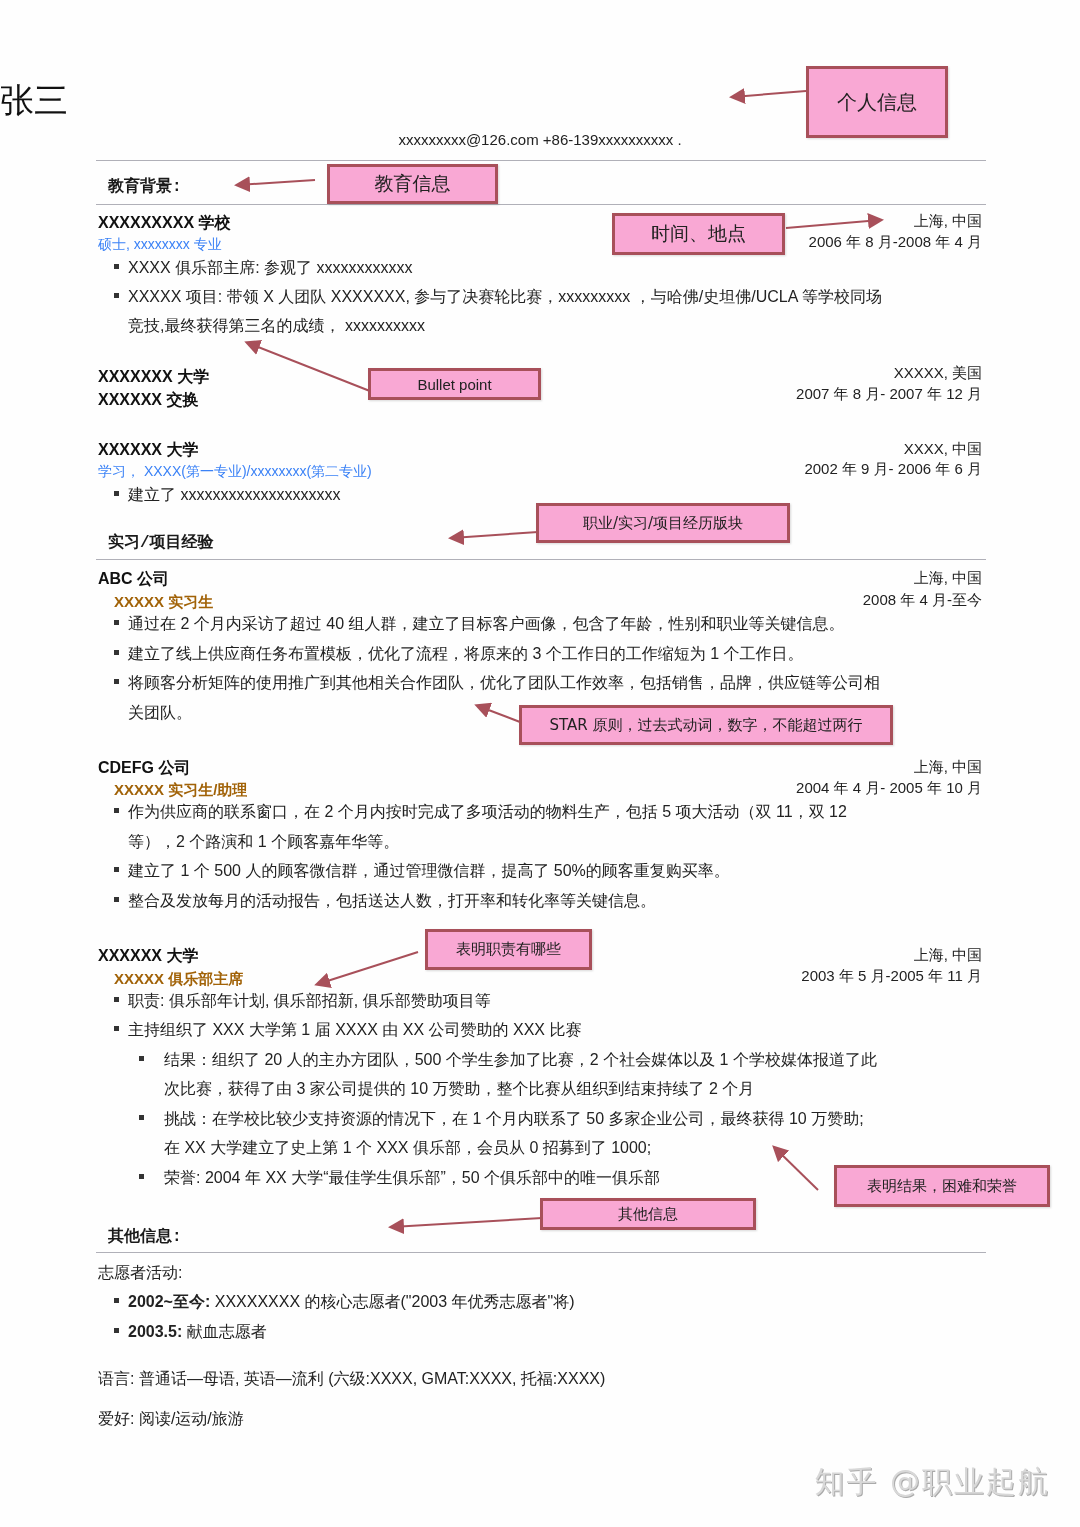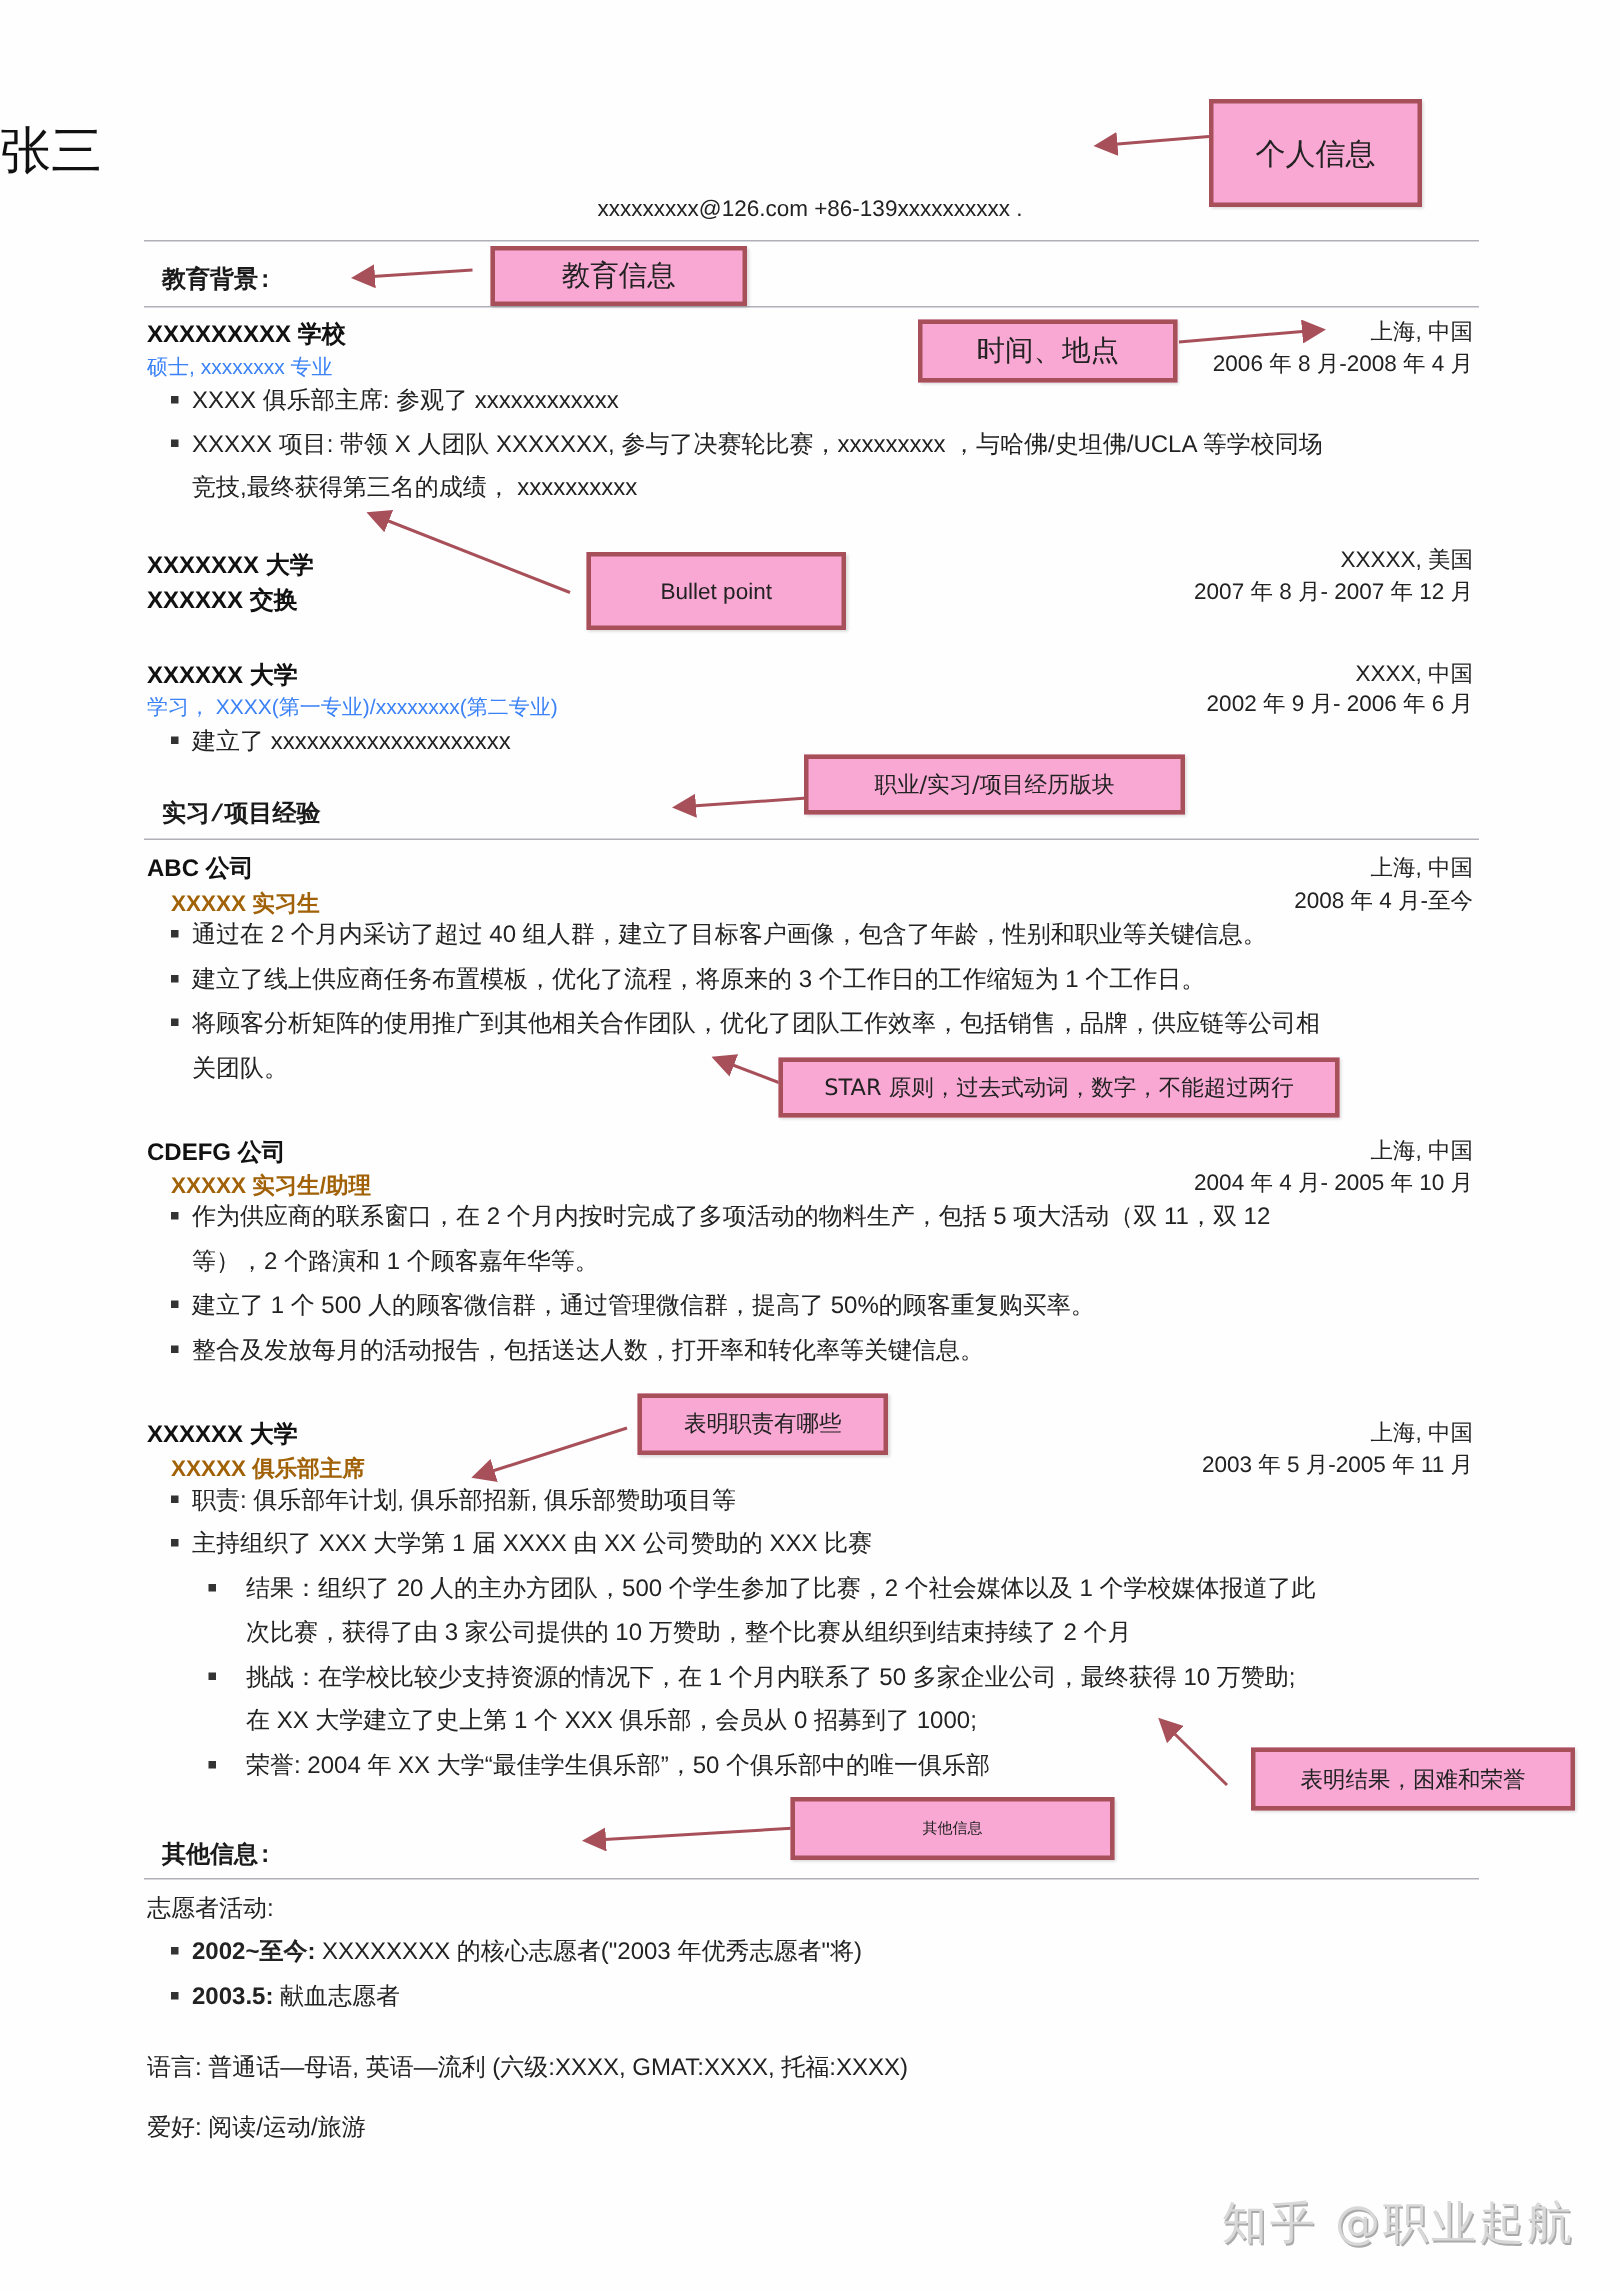--- a/index.html
+++ b/index.html
@@ -115,20 +115,20 @@
     <line x1="520" y1="722" x2="478" y2="706"></line>
     <line x1="418" y1="952" x2="318" y2="984"></line>
     <line x1="818" y1="1190" x2="775" y2="1148"></line>
     <line x1="542" y1="1218" x2="392" y2="1227"></line>
   </g>
 </svg>
 
 <div class="abs note" style="left:806px;top:66px;width:142px;height:72px;font-size:20px">个人信息</div>
 <div class="abs note" style="left:327px;top:164px;width:171px;height:40px;font-size:19px">教育信息</div>
 <div class="abs note" style="left:612px;top:213px;width:173px;height:42px;font-size:19px">时间、地点</div>
-<div class="abs note" style="left:391px;top:368px;width:173px;height:52px;font-size:15px;font-family:'Liberation Sans',sans-serif">Bullet point</div>
+<div class="abs note" style="left:368px;top:368px;width:173px;height:32px;font-size:15px;font-family:'Liberation Sans',sans-serif">Bullet point</div>
 <div class="abs note" style="left:536px;top:503px;width:254px;height:40px;font-size:15px">职业/实习/项目经历版块</div>
 <div class="abs note" style="left:519px;top:705px;width:374px;height:40px;font-size:15px">STAR 原则，过去式动词，数字，不能超过两行</div>
 <div class="abs note" style="left:425px;top:929px;width:167px;height:41px;font-size:15px">表明职责有哪些</div>
 <div class="abs note" style="left:834px;top:1165px;width:216px;height:42px;font-size:15px">表明结果，困难和荣誉</div>
-<div class="abs note" style="left:527px;top:1198px;width:216px;height:42px;font-size:10px">其他信息</div>
+<div class="abs note" style="left:540px;top:1198px;width:216px;height:32px;font-size:15px">其他信息</div>
 
 <div class="abs watermark">知乎 @职业起航</div>
 
 </body></html>

